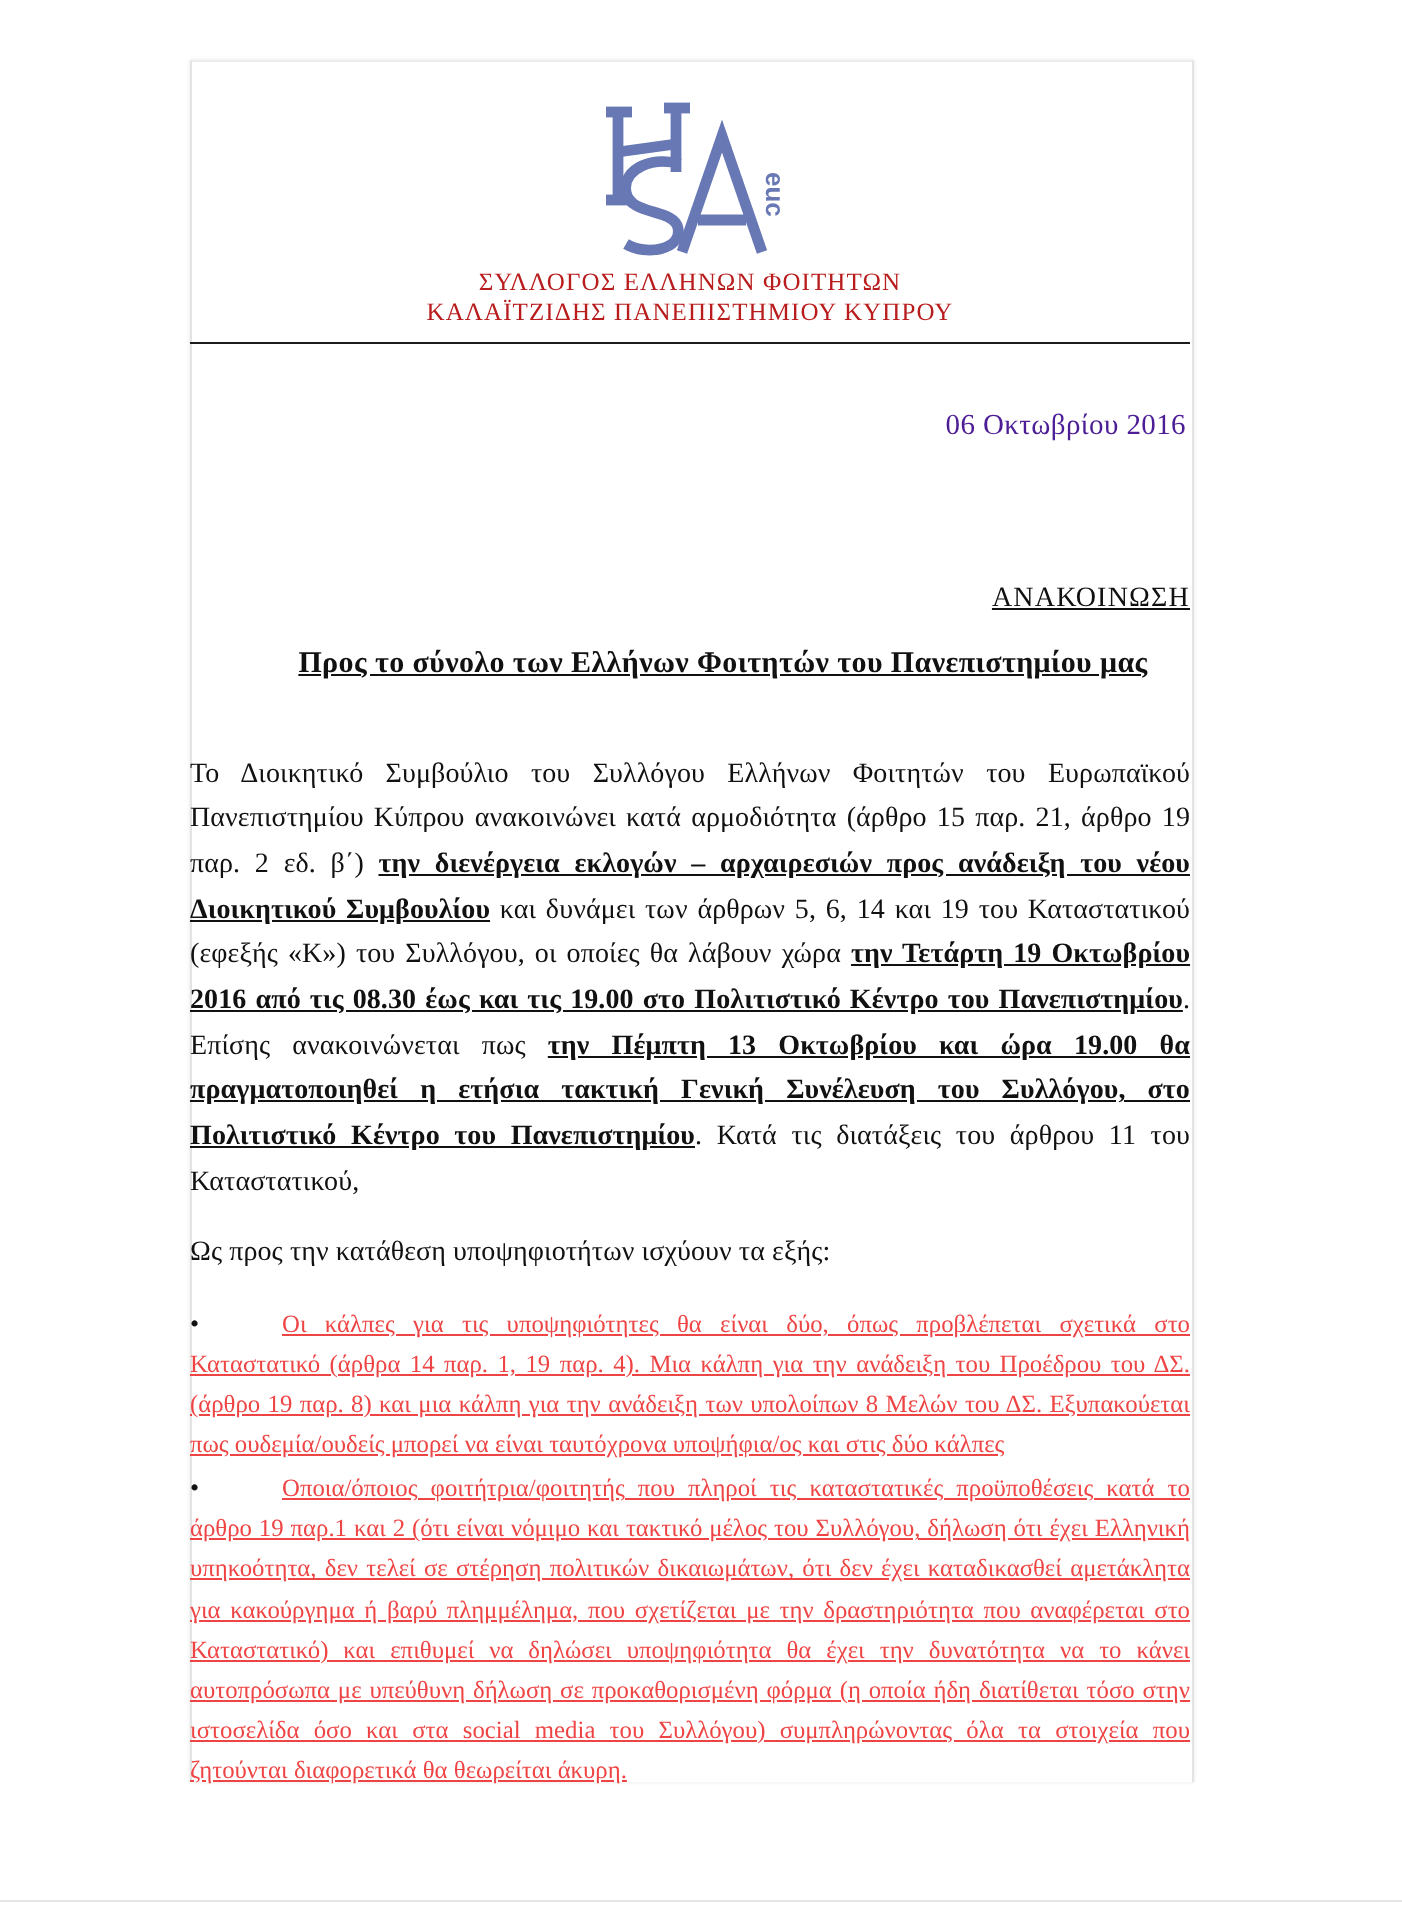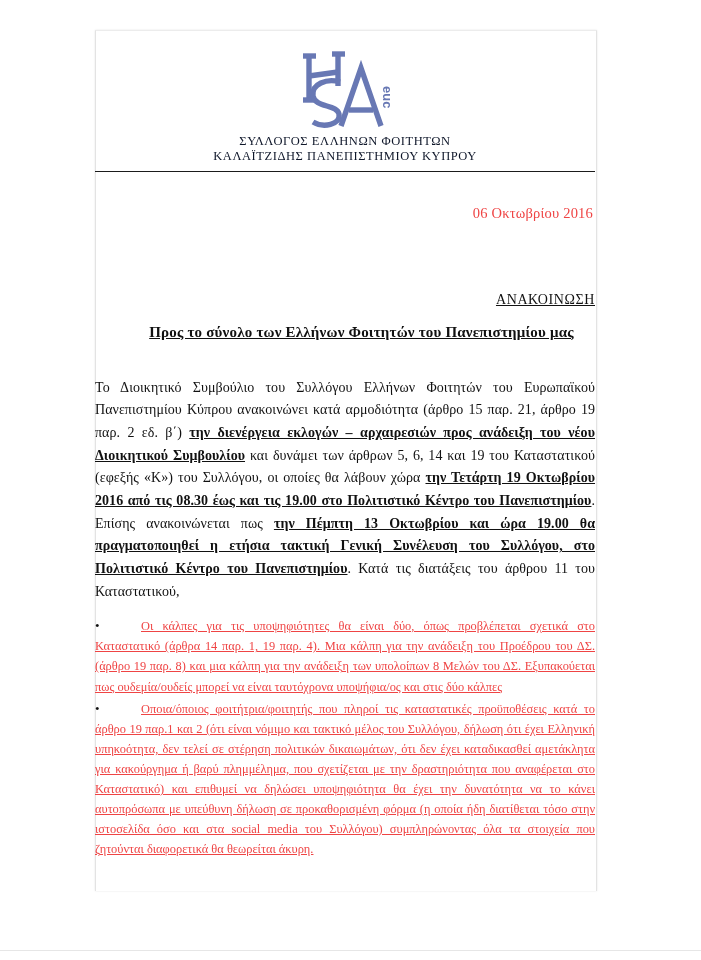--- a/index.html
+++ b/index.html
@@ -55,21 +55,21 @@
     padding-top: 12px;
     height: 104px;
     box-sizing: border-box;
   }
   .logo-svg { display: inline-block; }
 
   
   .letterhead {
     text-align: center;
     font-family: "Liberation Serif", "DejaVu Serif", serif;
-    color: #0f172a;
+    color: #b91c1c;
     line-height: 1.22;
   }
   .letterhead .lh-line {
     font-size: 12.5px;
     letter-spacing: 0.55px;
     font-weight: 400;
   }
   .letterhead .lh-line.italic {
     font-style: italic;
     letter-spacing: 0.3px;
@@ -79,21 +79,21 @@
     height: 0;
     border: 0;
     border-top: 1.2px solid #1b1b1b;
     width: 100%;
   }
 
   
   .date-line {
     text-align: right;
     font-size: 14.5px;
-    color: #ef4444;
+    color: #4c1d95;
     margin-top: 33px;
     padding-right: 2px;
     letter-spacing: 0.2px;
   }
 
   
   .title-main {
     text-align: right;
     font-size: 14px;
     color: #111;
@@ -198,20 +198,21 @@
     <span>ΑΝΑΚΟΙΝΩΣΗ</span>
   </div>
   <div class="title-sub">
     <span>Προς το σύνολο των Ελλήνων Φοιτητών του Πανεπιστημίου μας</span>
   </div>
 
   <div class="body-block">
 
     <p class="para"><span>Το Διοικητικό Συμβούλιο του Συλλόγου Ελλήνων Φοιτητών του Ευρωπαϊκού Πανεπιστημίου Κύπρου ανακοινώνει κατά αρμοδιότητα (άρθρο 15 παρ. 21, άρθρο 19 παρ. 2 εδ. β΄) </span><span class="bu">την διενέργεια εκλογών – αρχαιρεσιών προς ανάδειξη του νέου Διοικητικού Συμβουλίου</span><span> και δυνάμει των άρθρων 5, 6, 14 και 19 του Καταστατικού (εφεξής «Κ») του Συλλόγου, οι οποίες θα λάβουν χώρα </span><span class="bu">την Τετάρτη 19 Οκτωβρίου 2016 από τις 08.30 έως και τις 19.00 στο Πολιτιστικό Κέντρο του Πανεπιστημίου</span><span>. Επίσης ανακοινώνεται πως </span><span class="bu">την Πέμπτη 13 Οκτωβρίου και ώρα 19.00 θα πραγματοποιηθεί η ετήσια τακτική Γενική Συνέλευση του Συλλόγου, στο Πολιτιστικό Κέντρο του Πανεπιστημίου</span><span>. Κατά τις διατάξεις του άρθρου 11 του Καταστατικού,</span></p>
 
+    <p class="para tight">Ως προς την κατάθεση υποψηφιοτήτων ισχύουν τα εξής:</p>
 
     <ul class="bullets">
       <li><span class="bullet-dot"></span><span class="u">Οι κάλπες για τις υποψηφιότητες θα είναι δύο, όπως προβλέπεται σχετικά στο Καταστατικό (άρθρα 14 παρ. 1, 19 παρ. 4). Μια κάλπη για την ανάδειξη του Προέδρου του ΔΣ. (άρθρο 19 παρ. 8) και μια κάλπη για την ανάδειξη των υπολοίπων 8 Μελών του ΔΣ</span><span>. Εξυπακούεται πως ουδεμία/ουδείς μπορεί να είναι ταυτόχρονα υποψήφια/ος και στις δύο κάλπες</span></li>
 
       <li><span class="bullet-dot"></span><span>Οποια/όποιος φοιτήτρια/φοιτητής που πληροί τις καταστατικές προϋποθέσεις κατά το άρθρο 19 παρ.1 και 2 (ότι είναι νόμιμο και τακτικό μέλος του Συλλόγου, δήλωση ότι έχει Ελληνική υπηκοότητα, δεν τελεί σε στέρηση πολιτικών δικαιωμάτων, ότι δεν έχει καταδικασθεί αμετάκλητα για κακούργημα ή βαρύ πλημμέλημα, που σχετίζεται με την δραστηριότητα που αναφέρεται στο Καταστατικό) και επιθυμεί να δηλώσει υποψηφιότητα θα έχει την δυνατότητα να το κάνει αυτοπρόσωπα με υπεύθυνη δήλωση σε προκαθορισμένη φόρμα (η οποία ήδη διατίθεται τόσο στην ιστοσελίδα όσο και στα social media του Συλλόγου) συμπληρώνοντας όλα τα στοιχεία που ζητούνται διαφορετικά θα θεωρείται άκυρη.</span></li>
     </ul>
 
   </div>
 </div>
 

